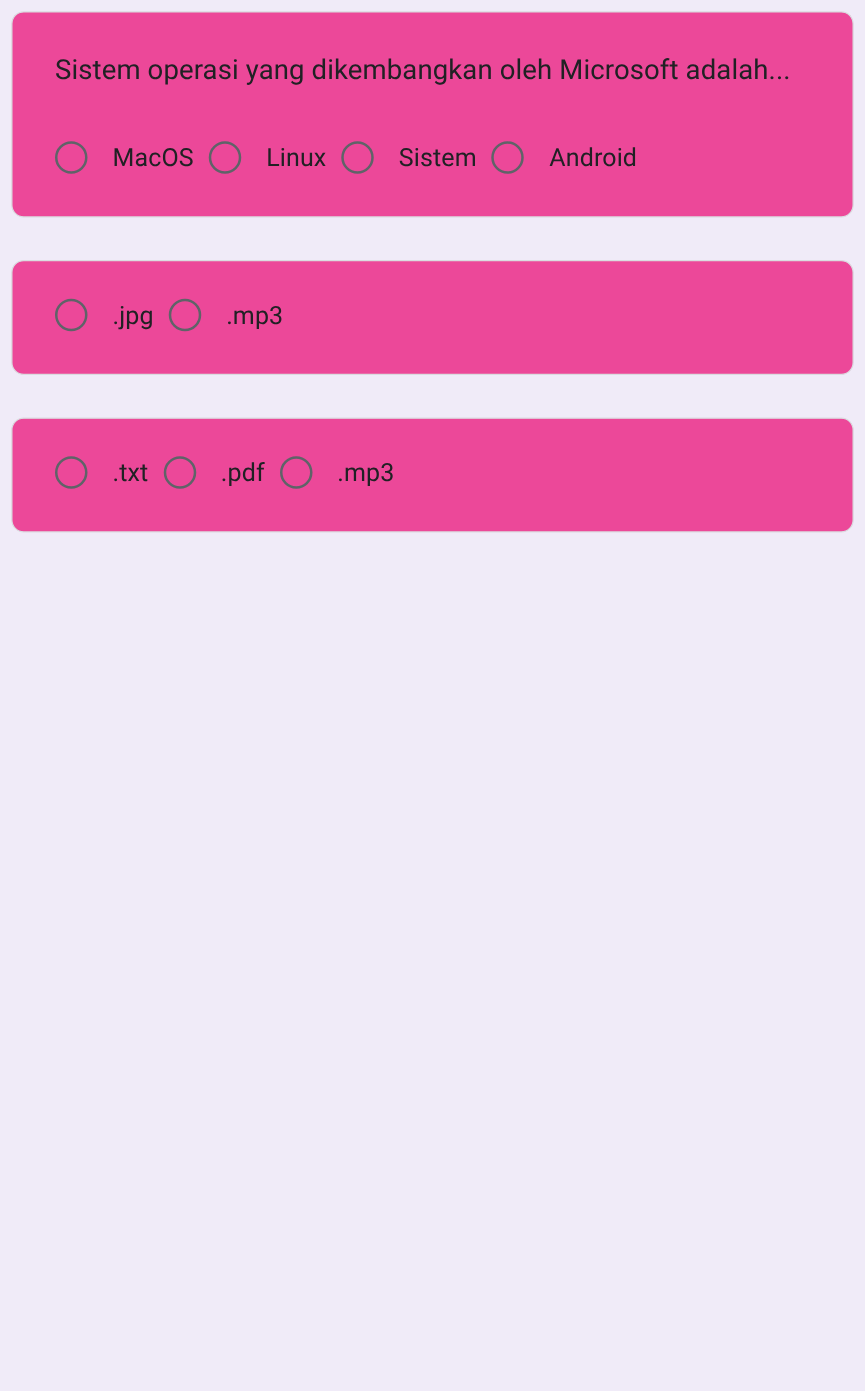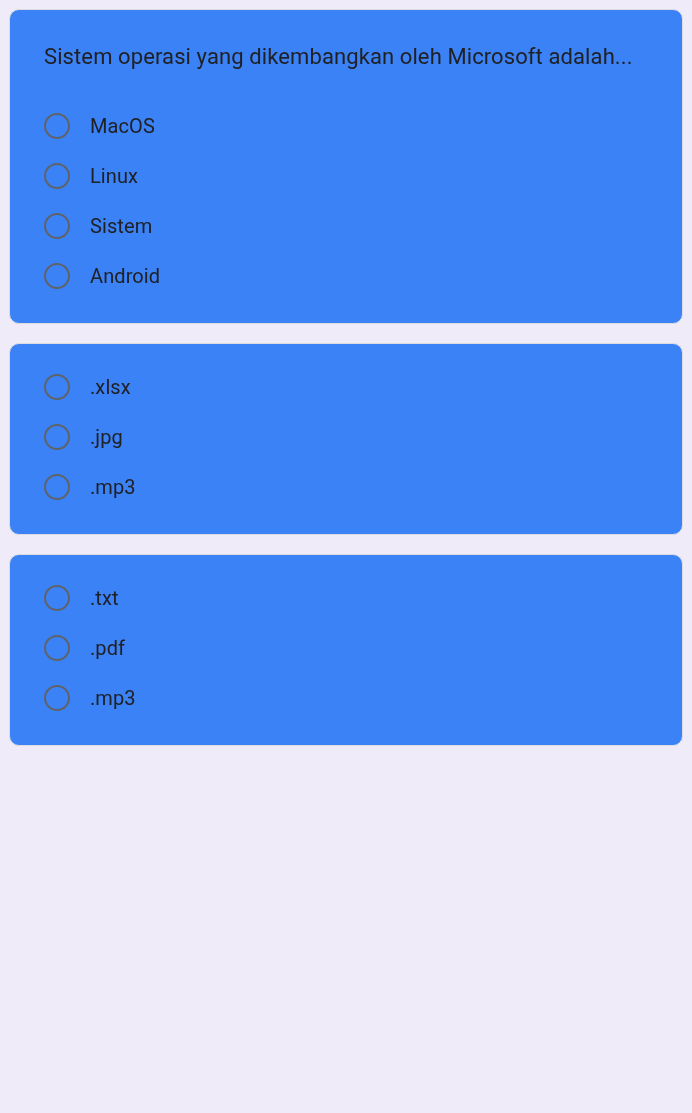--- a/index.html
+++ b/index.html
@@ -3,34 +3,34 @@
 <meta charset="utf-8">
 <style>
   * { box-sizing: border-box; margin: 0; padding: 0; }
   body {
     font-family: Roboto, Arial, sans-serif;
     background: #f0ebf8;
     padding: 9px;
     width: 692px;
   }
   .card {
-    background: #3b82f6;
+    background: #ec4899;
     border-radius: 10px;
     border: 1px solid #dadce0;
-    margin-bottom: 19px;
+    margin-bottom: 34px;
     padding: 30px 34px 34px 34px;
   }
   .question-text {
     font-size: 22px;
     color: #202124;
     line-height: 1.5;
     margin-bottom: 40px;
     letter-spacing: 0.1px;
   }
-  .options { display: flex; flex-direction: column; gap: 24px; }
+  .options { display: flex; gap: 12px; }
   .option {
     display: flex;
     align-items: center;
     gap: 20px;
     cursor: pointer;
     user-select: none;
   }
   .radio {
     width: 26px;
     height: 26px;
@@ -66,24 +66,20 @@
       <span class="radio"></span>
       <span class="option-label">Android</span>
     </div>
   </div>
 </div>
 
 <div class="card">
   <div class="options">
     <div class="option">
       <span class="radio"></span>
-      <span class="option-label">.xlsx</span>
-    </div>
-    <div class="option">
-      <span class="radio"></span>
       <span class="option-label">.jpg</span>
     </div>
     <div class="option">
       <span class="radio"></span>
       <span class="option-label">.mp3</span>
     </div>
   </div>
 </div>
 
 <div class="card">

